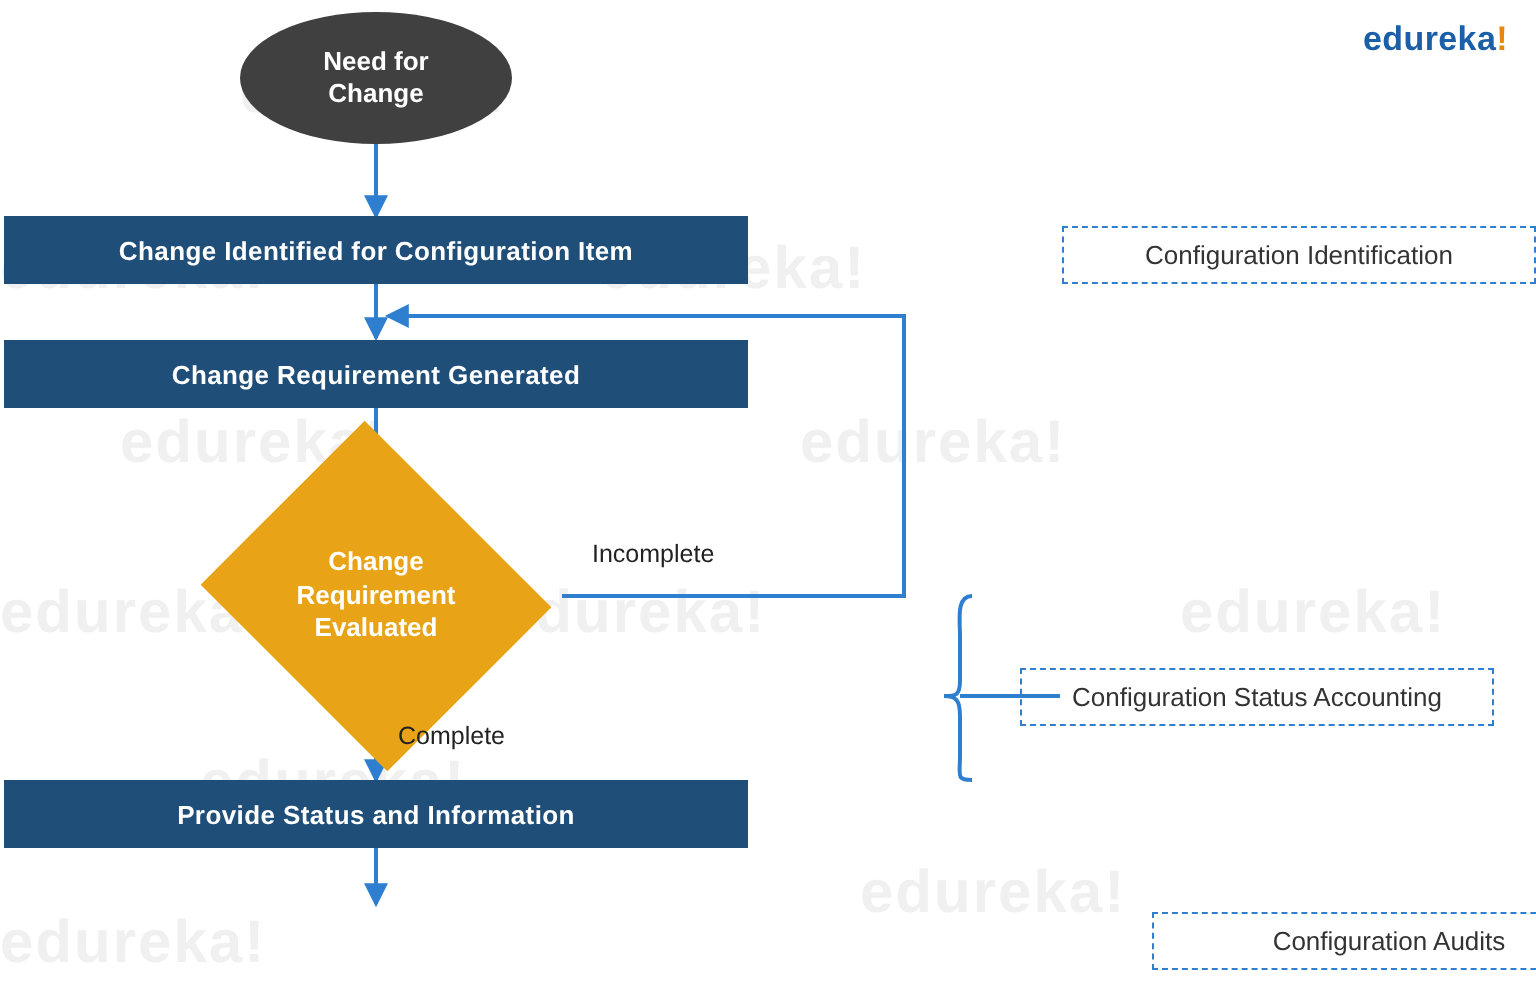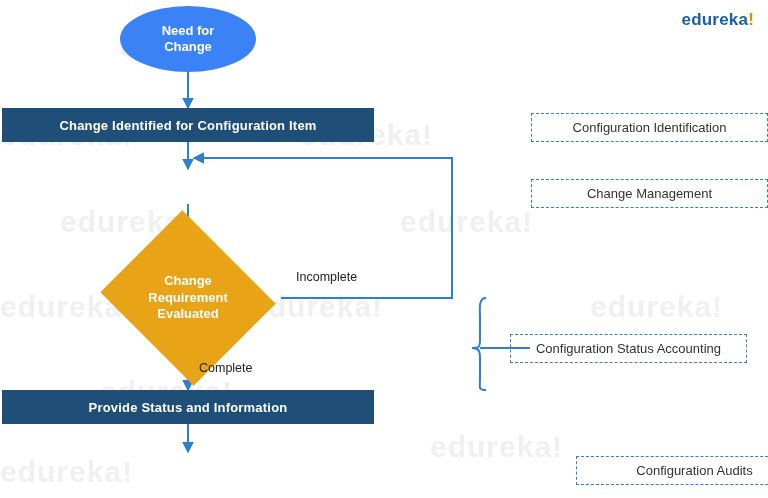--- a/index.html
+++ b/index.html
@@ -53,21 +53,21 @@
     font-size: 13px;
     font-weight: bold;
     letter-spacing: .2px;
     box-sizing: border-box;
     padding: 0 8px;
   }
 
   
   .oval {
     position: absolute;
-    background: #3b82f6;
+    background: #404040;
     color: #ffffff;
     border-radius: 50%;
     display: flex;
     align-items: center;
     justify-content: center;
     text-align: center;
     font-size: 13px;
     font-weight: bold;
     line-height: 1.25;
     box-sizing: border-box;
@@ -177,43 +177,43 @@
   </svg>
 
   <div class="oval" style="left:120px; top:6px; width:136px; height:66px;">
     <span>Need for<br>Change</span>
   </div>
 
   <div class="pbox" style="left:2px; top:108px; width:372px; height:34px;">
     <span>Change Identified for Configuration Item</span>
   </div>
 
+  <div class="pbox" style="left:2px; top:170px; width:372px; height:34px;">
+    <span>Change Requirement Generated</span>
+  </div>
 
   <div class="pbox" style="left:2px; top:390px; width:372px; height:34px;">
     <span>Provide Status and Information</span>
   </div>
 
 
   <div class="diamond-wrap" style="left:122px; top:240px; width:132px; height:116px;">
     <div class="diamond-shape"></div>
     <div class="diamond-label">
       <span>Change<br>Requirement<br>Evaluated</span>
     </div>
   </div>
 
   <div class="edge-label" style="left:296px; top:270px;">Incomplete</div>
   <div class="edge-label" style="left:199px; top:361px;">Complete</div>
 
   <div class="stage-label" style="left:531px; top:113px; width:237px; height:29px;">
     <span>Configuration Identification</span>
   </div>
 
-  <div class="stage-label" style="left:531px; top:179px; width:237px; height:29px;">
-    <span>Change Management</span>
-  </div>
 
   <div class="stage-label" style="left:510px; top:334px; width:237px; height:29px;">
     <span>Configuration Status Accounting</span>
   </div>
 
   <div class="stage-label" style="left:531px; top:456px; width:237px; height:29px;margin-left:45px;">
     <span>Configuration Audits</span>
   </div>
 
 </div>

